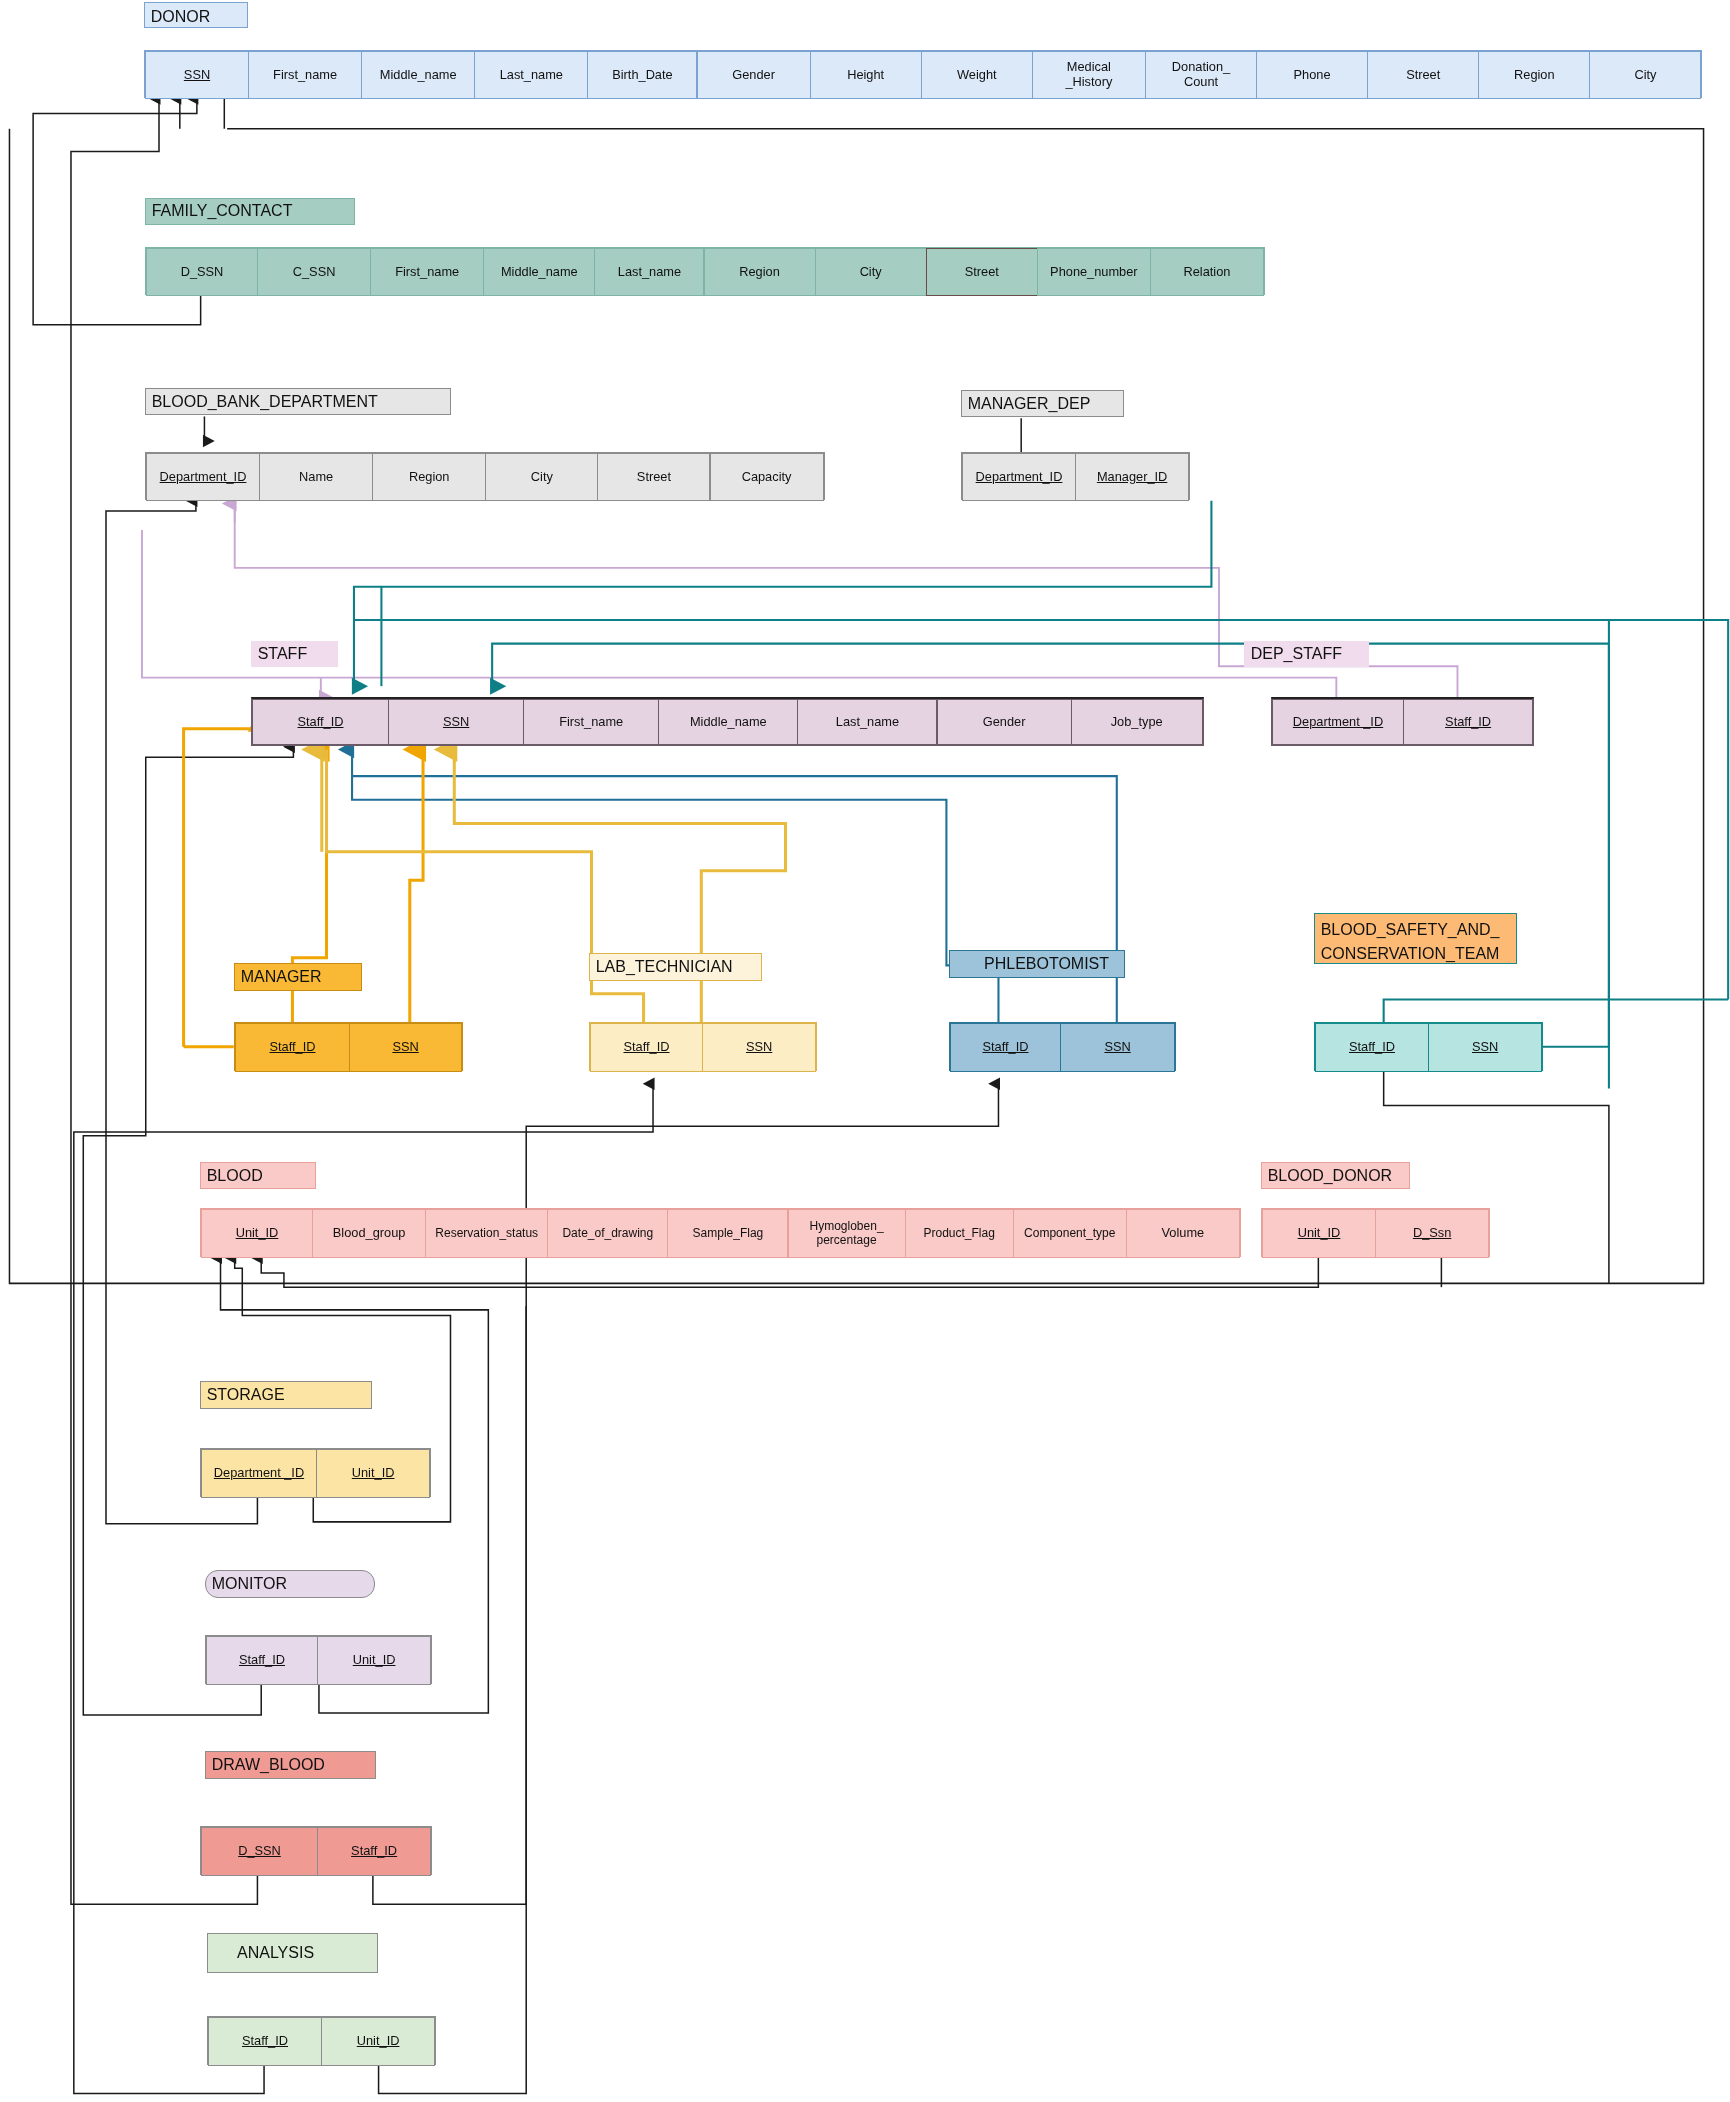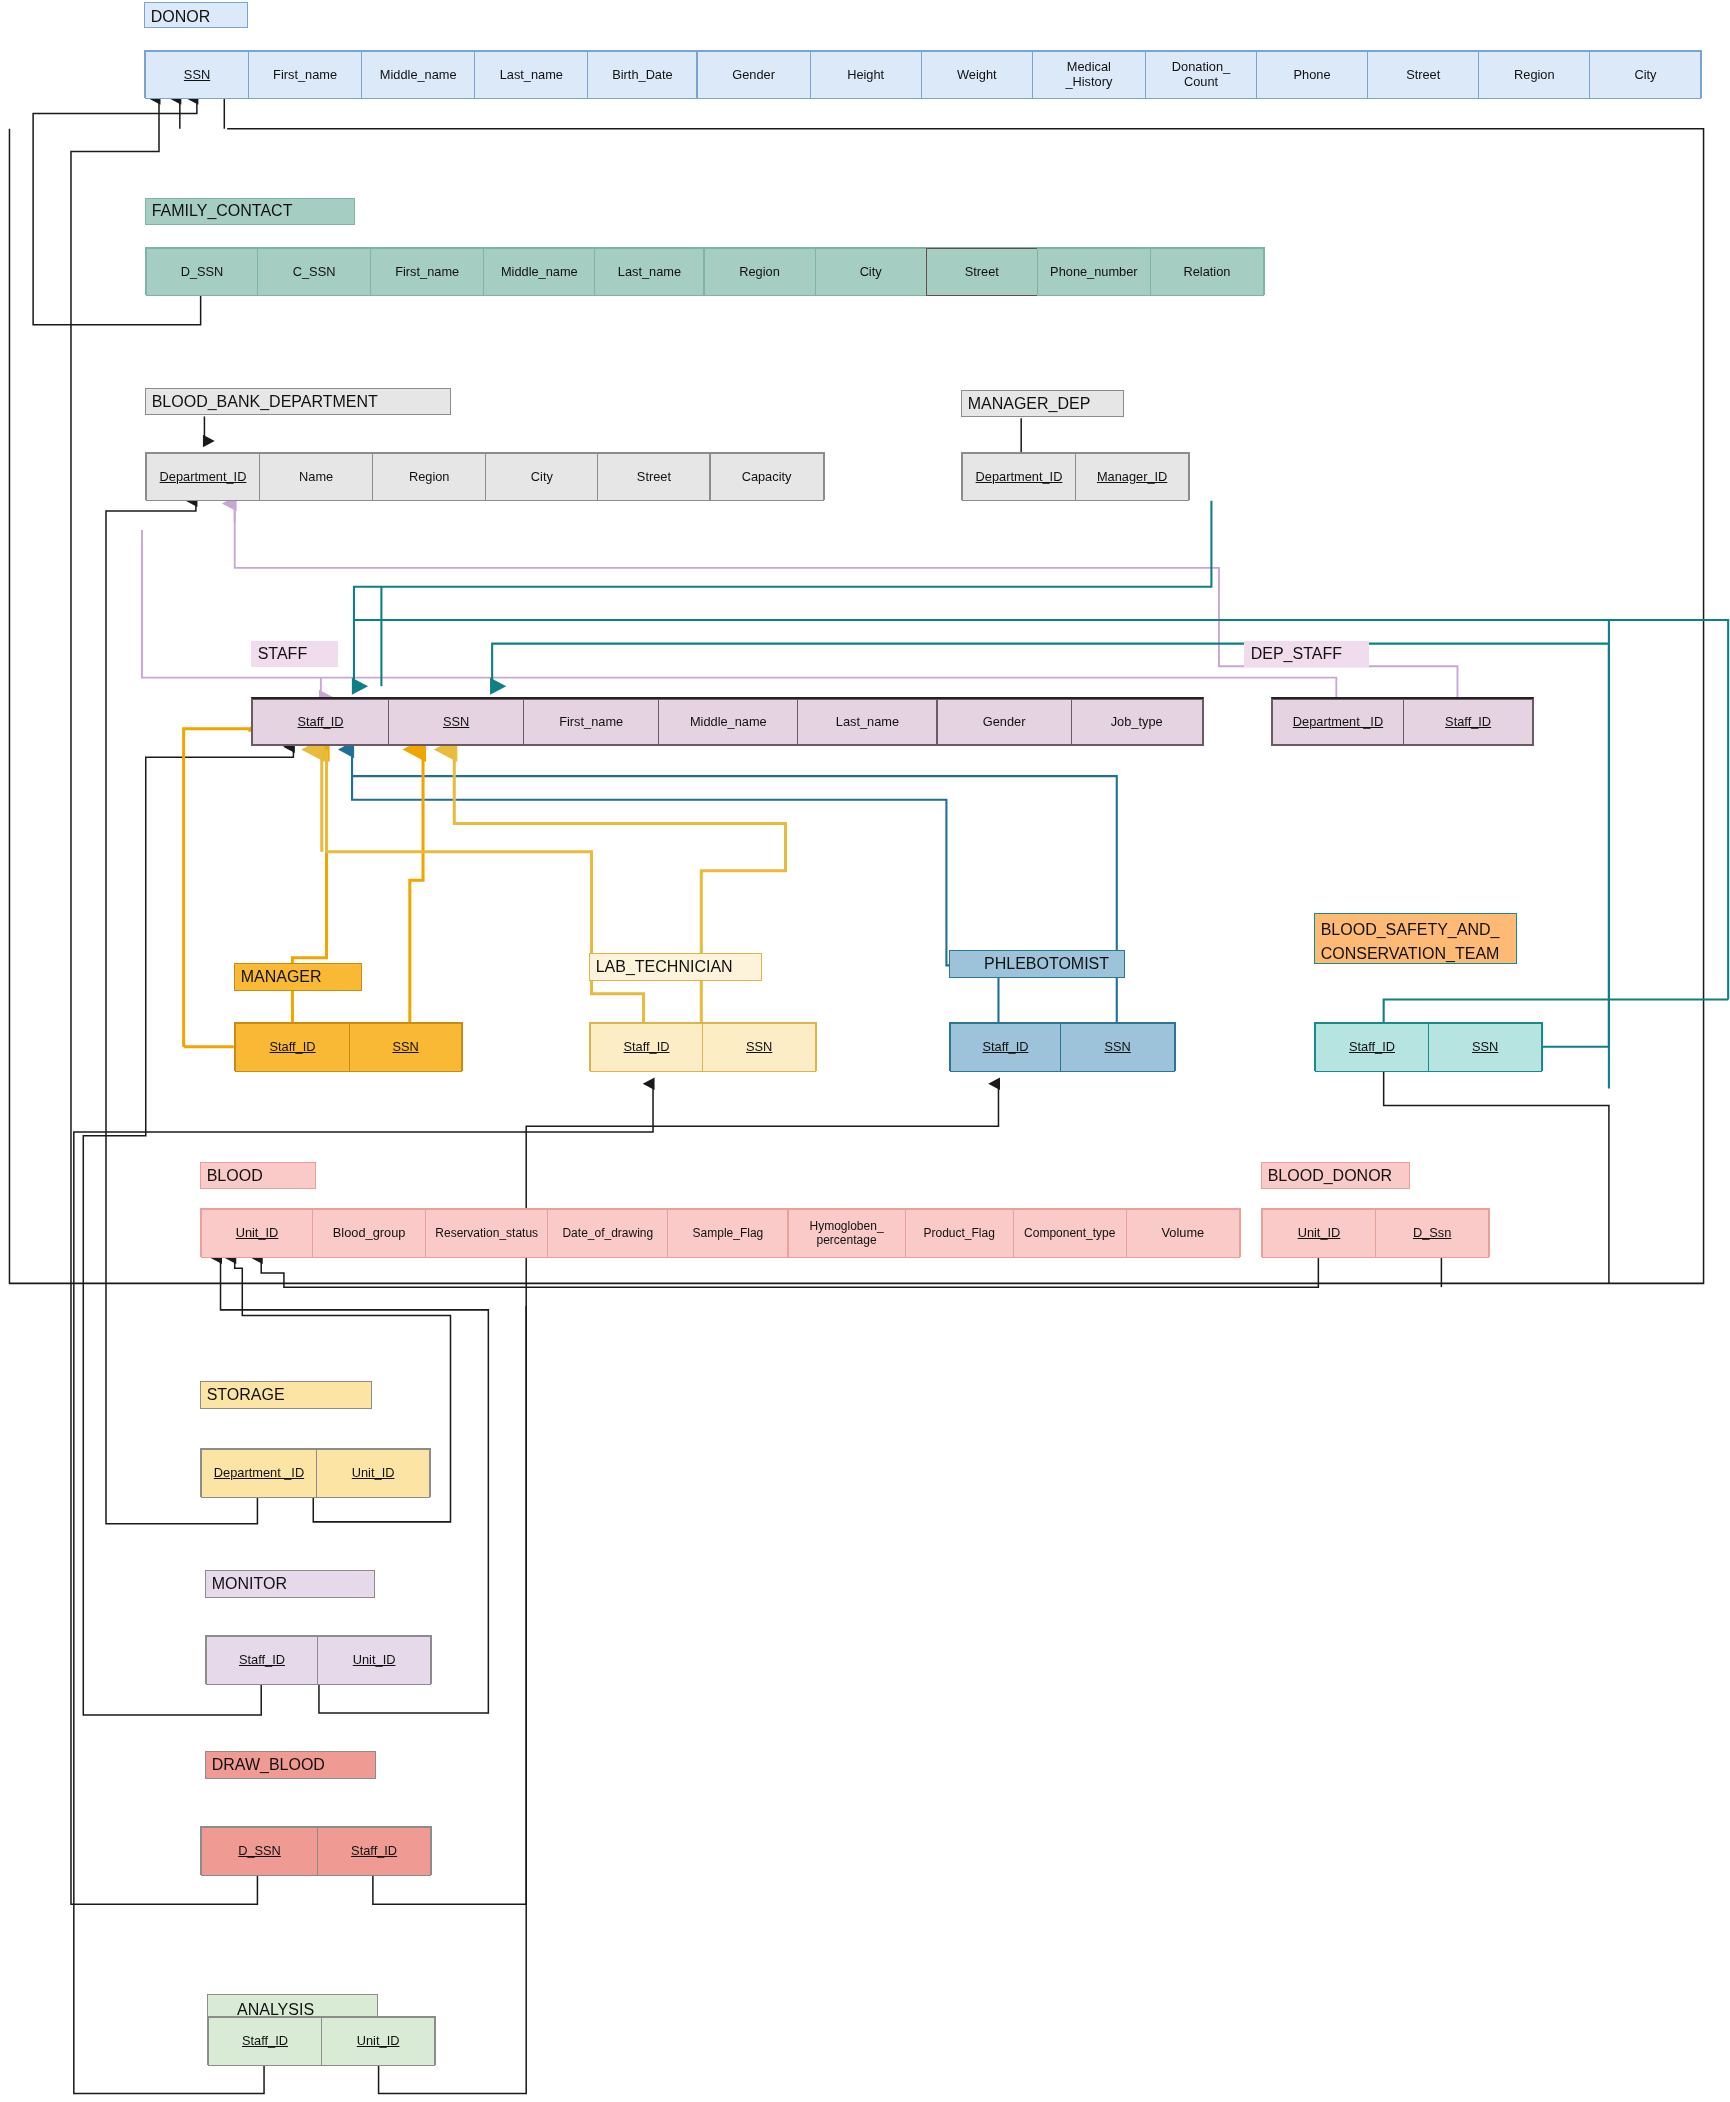--- a/index.html
+++ b/index.html
@@ -281,37 +281,37 @@
   </div>
 
   <div class="title t-yellow" style="left:200px;top:1381px;width:172px;height:28px;">
     <span>STORAGE</span>
   </div>
   <div class="tbl t-yellow" style="left:200px;top:1448px;height:49px;">
     <div class="cell pk" style="width:116px;height:49px;">Department _ID</div>
     <div class="cell pk" style="width:114px;height:49px;margin-left:-0.9px;">Unit_ID</div>
   </div>
 
-  <div class="title t-lilac" style="left:205px;top:1570px;width:170px;height:28px;">
+  <div class="title t-lilac" style="left:205px;top:1570px;width:170px;height:28px;border-radius:13px;">
     <span>MONITOR</span>
   </div>
   <div class="tbl t-lilac" style="left:205px;top:1635px;height:49px;">
     <div class="cell pk" style="width:112px;height:49px;">Staff_ID</div>
     <div class="cell pk" style="width:114px;height:49px;margin-left:-0.9px;">Unit_ID</div>
   </div>
 
   <div class="title t-red" style="left:205px;top:1751px;width:171px;height:28px;">
     <span>DRAW_BLOOD</span>
   </div>
   <div class="tbl t-red" style="left:200px;top:1826px;height:49px;">
     <div class="cell pk" style="width:117px;height:49px;">D_SSN</div>
     <div class="cell pk" style="width:114px;height:49px;margin-left:-0.9px;">Staff_ID</div>
   </div>
 
-  <div class="title t-mint" style="left:207px;top:1994px;width:171px;height:32px;padding-left:29px;">
+  <div class="title t-mint" style="left:207px;top:1933px;width:171px;height:40px;padding-left:29px;">
     <span>ANALYSIS</span>
   </div>
   <div class="tbl t-mint" style="left:207px;top:2016px;height:49px;">
     <div class="cell pk" style="width:114px;height:49px;">Staff_ID</div>
     <div class="cell pk" style="width:114px;height:49px;margin-left:-0.9px;">Unit_ID</div>
   </div>
 
 </div>
 
 

